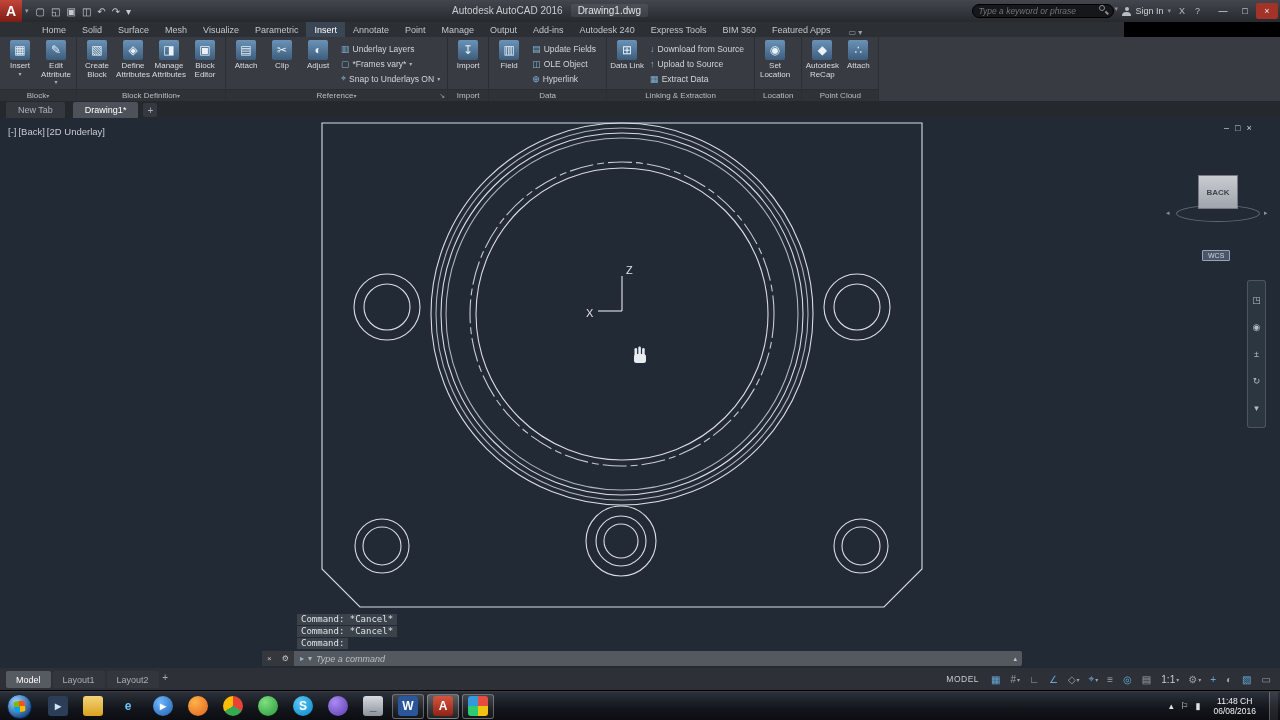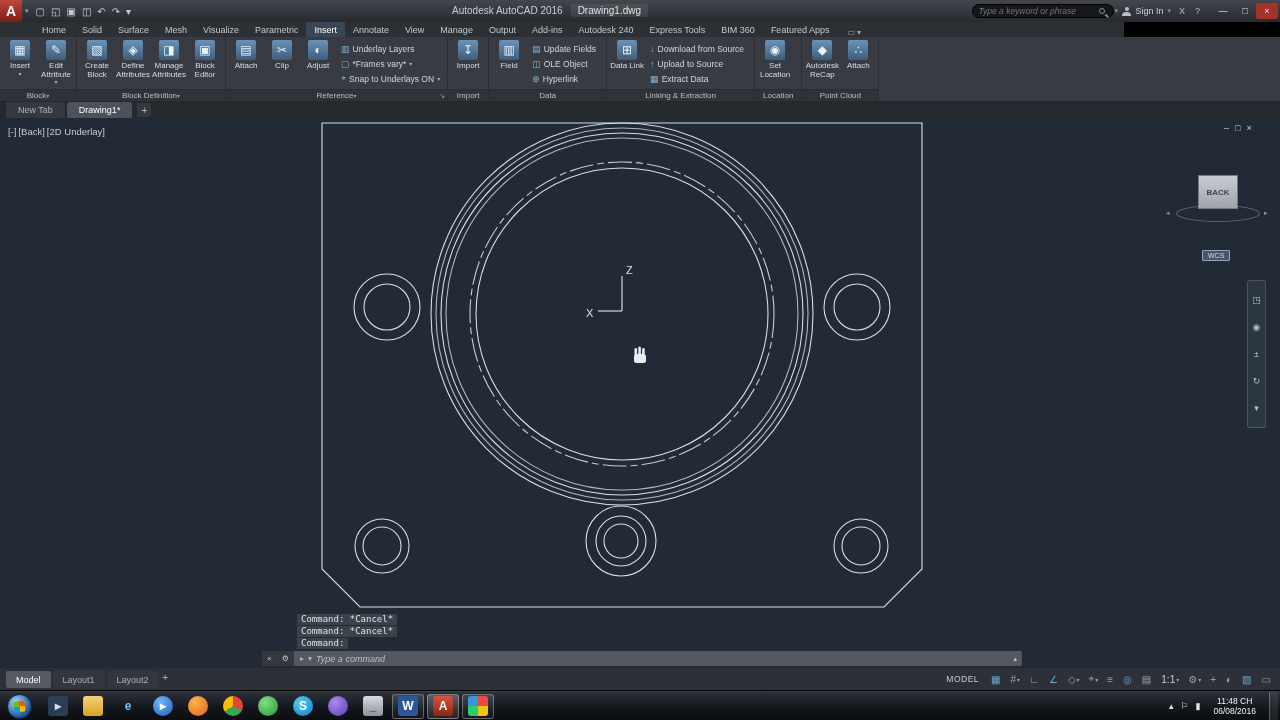--- a/index.html
+++ b/index.html
@@ -11,21 +11,21 @@
     background:linear-gradient(#43474d,#26292e); display:flex; align-items:center; color:#cfd2d6; }
   .acadlogo { width:22px; height:22px; background:linear-gradient(#c2453a,#7e1d14); color:#fff;
     font-weight:bold; font-size:14px; display:flex; align-items:center; justify-content:center; }
   .logocaret { font-size:7px; color:#9aa0a6; margin:0 3px; }
   .qat { display:flex; align-items:center; gap:6px; margin-left:4px; }
   .qicon { font-size:10px; color:#c6cad0; cursor:default; }
   .titles { position:absolute; left:452px; top:4px; font-size:10px; color:#c9cdd2; display:flex; gap:8px; align-items:center; }
   .docbox { background:rgba(255,255,255,.08); padding:1px 7px; border-radius:2px; color:#dfe3e8; }
   .tright { margin-left:auto; display:flex; align-items:center; gap:8px; padding-right:2px; }
   .searchbox { width:142px; height:14px; background:#15171b; border:1px solid #000; border-radius:7px;
-    display:flex; align-items:center; padding:0 5px; gap:9px; }
+    display:flex; padding:0 5px; gap:9px; }
   .searchbox input { flex:1; background:transparent; border:none; outline:none; color:#8b8f96;
     font-size:8.5px; font-style:italic; font-family:"Liberation Sans",sans-serif; }
   .mag { width:6px; height:6px; border:1.5px solid #8b8f96; border-radius:50%; position:relative; flex:none; }
   .mag::after { content:""; position:absolute; width:4px; height:1.5px; background:#8b8f96; left:5px; top:6px; transform:rotate(45deg); }
   .scaret2 { font-size:7px; color:#8b8f96; }
   .signin { display:flex; align-items:center; gap:4px; font-size:9px; color:#cfd2d6; }
   .usericon { width:9px; height:9px; position:relative; }
   .usericon::before { content:""; position:absolute; width:4px; height:4px; border-radius:50%; background:#b9bdc2; left:2.5px; top:0; }
   .usericon::after { content:""; position:absolute; width:9px; height:4px; border-radius:4px 4px 0 0; background:#b9bdc2; top:5px; }
   .tbicon { font-size:9px; color:#b9bdc2; }
@@ -184,21 +184,21 @@
   <div class="tabrow">
     <div class="rtabs">
         <div class="rtab">Home</div>
         <div class="rtab">Solid</div>
         <div class="rtab">Surface</div>
         <div class="rtab">Mesh</div>
         <div class="rtab">Visualize</div>
         <div class="rtab">Parametric</div>
         <div class="rtab active">Insert</div>
         <div class="rtab">Annotate</div>
-        <div class="rtab">View</div>
+        <div class="rtab">Point</div>
         <div class="rtab">Manage</div>
         <div class="rtab">Output</div>
         <div class="rtab">Add-ins</div>
         <div class="rtab">Autodesk 240</div>
         <div class="rtab">Express Tools</div>
         <div class="rtab">BIM 360</div>
         <div class="rtab">Featured Apps</div>
       </div>
     <div class="ribmin">
       <span>▭</span>
@@ -414,21 +414,21 @@
           </div>
       </div>
       <div class="plabel">
         <span>Point Cloud</span>
       </div>
     </div>
 
   </div>
 
   <div class="filetabs">
-    <div style="display:flex;gap:2px">
+    <div style="display:flex;gap:8px">
         <div class="ftab">New Tab</div>
         <div class="ftab active">Drawing1*</div>
       </div>
     <div class="ftplus">+</div>
   </div>
 
   <div class="canvas">
 
     <svg class="drawing" viewBox="0 0 1280 550">
       <g stroke="#d8dde3" fill="none" stroke-width="1.1">

